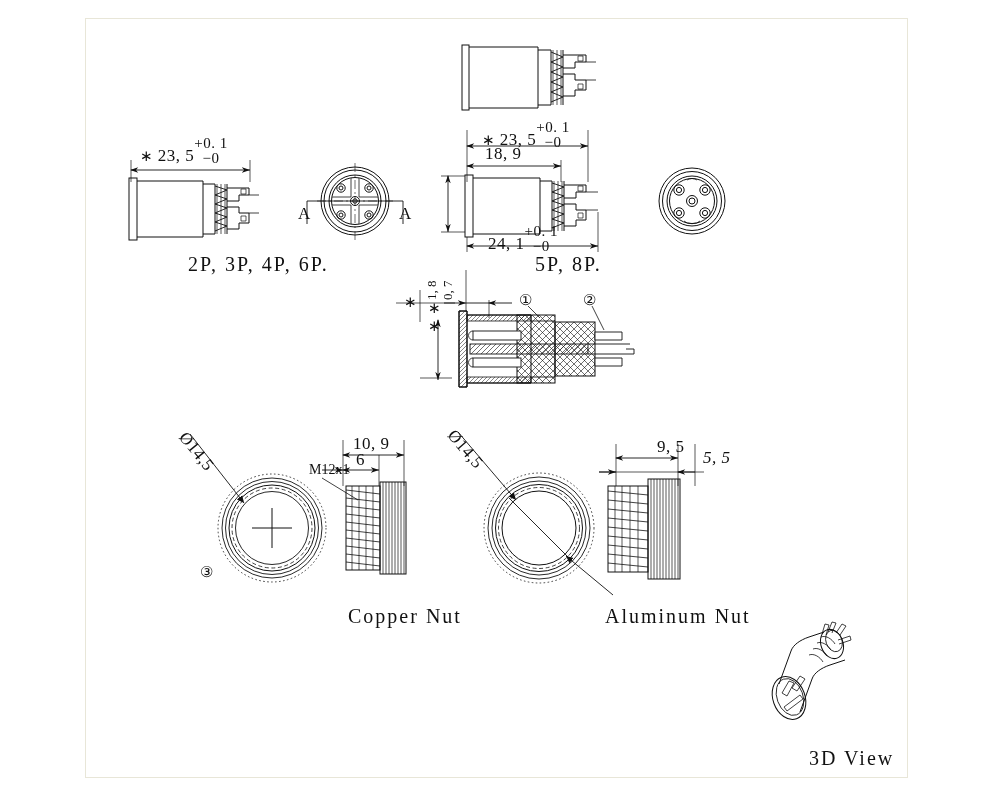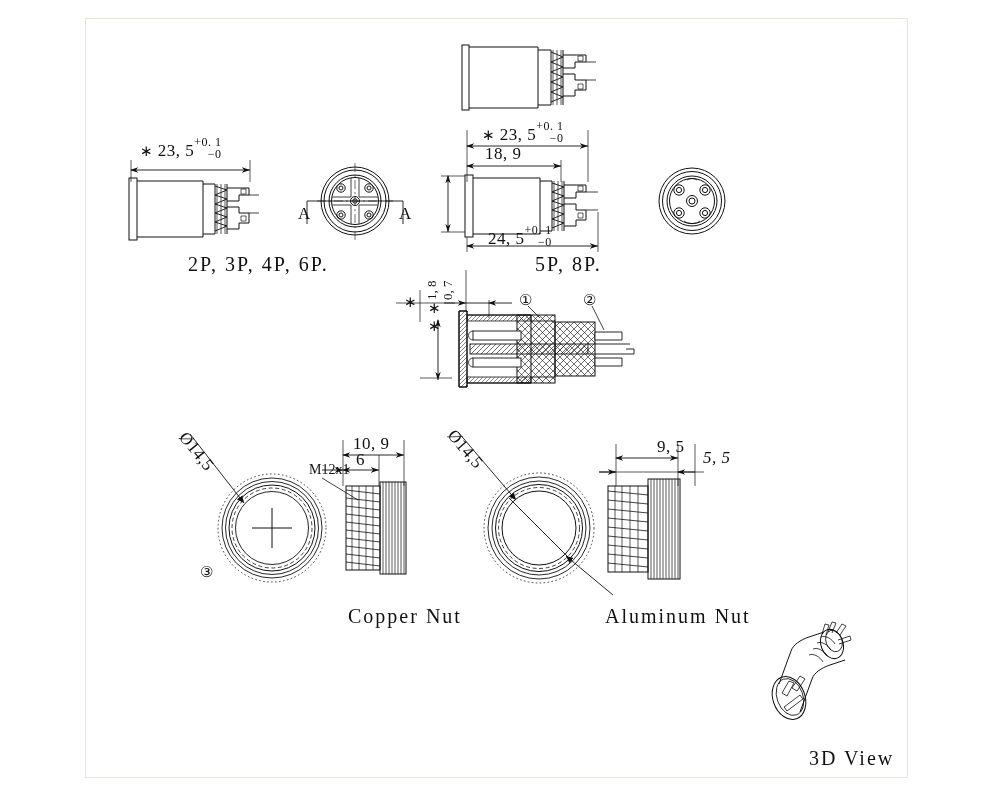--- a/index.html
+++ b/index.html
@@ -4,21 +4,21 @@
 <style>
   html,body{margin:0;padding:0;background:#ffffff;}
   body{width:1000px;height:800px;overflow:hidden;font-family:"Liberation Serif",serif;}
   #sheet{position:relative;width:1000px;height:800px;background:#ffffff;}
   #frame{position:absolute;left:85px;top:18px;width:823px;height:760px;border:1.5px solid #e8e6d8;box-sizing:border-box;}
   svg{position:absolute;left:0;top:0;}
   .lbl{position:absolute;font-family:"Liberation Serif",serif;color:#111;white-space:nowrap;}
   .dim{font-size:17px;letter-spacing:.5px;}
   .dimsm{font-size:13px;}
   .cap{font-size:20px;letter-spacing:2px;margin-left:48px;}
-  .tol{display:inline-block;font-size:12px;line-height:1.02;vertical-align:-2px;text-align:right;}
+  .tol{display:inline-block;font-size:15px;line-height:1.02;vertical-align:-2px;text-align:center;}
   .star{font-size:15px;}
   .rot90{transform-origin:left top;}
 </style>
 </head>
 <body>
 
 <div id="sheet">
 
   <div id="frame"></div>
 
@@ -330,21 +330,21 @@
 
   <div class="lbl cap" style="left:140px;top:253px;">2P, 3P, 4P, 6P.</div>
 
   <div class="lbl dim" style="left:298px;top:204px;">A</div>
   <div class="lbl dim" style="left:399px;top:204px;">A</div>
 
   <div class="lbl dim" style="left:482px;top:120px;"><span class="star">∗</span> <span>23, 5</span><span class="tol"><span>+0. 1</span><br><span>−0</span></span></div>
 
   <div class="lbl dim" style="left:485px;top:144px;">18, 9</div>
 
-  <div class="lbl dim" style="left:488px;top:224px;"><span>24, 5</span><span class="tol"><span>+0. 1</span><br><span>−0</span></span></div>
+  <div class="lbl dim" style="left:488px;top:224px;"><span>24, 1</span><span class="tol"><span>+0. 1</span><br><span>−0</span></span></div>
 
   <div class="lbl cap" style="left:487px;top:253px;">5P, 8P.</div>
 
   <div class="lbl dimsm rot90" style="left:424px;top:300px;transform:rotate(-90deg);">1, 8</div>
   <div class="lbl dimsm rot90" style="left:440px;top:300px;transform:rotate(-90deg);">0, 7</div>
   <div class="lbl star" style="left:404px;top:293px;">∗</div>
   <div class="lbl star" style="left:428px;top:299px;">∗</div>
   <div class="lbl star" style="left:428px;top:317px;">∗</div>
 
   <div class="lbl" style="left:519px;top:291px;font-size:15px;">①</div>

